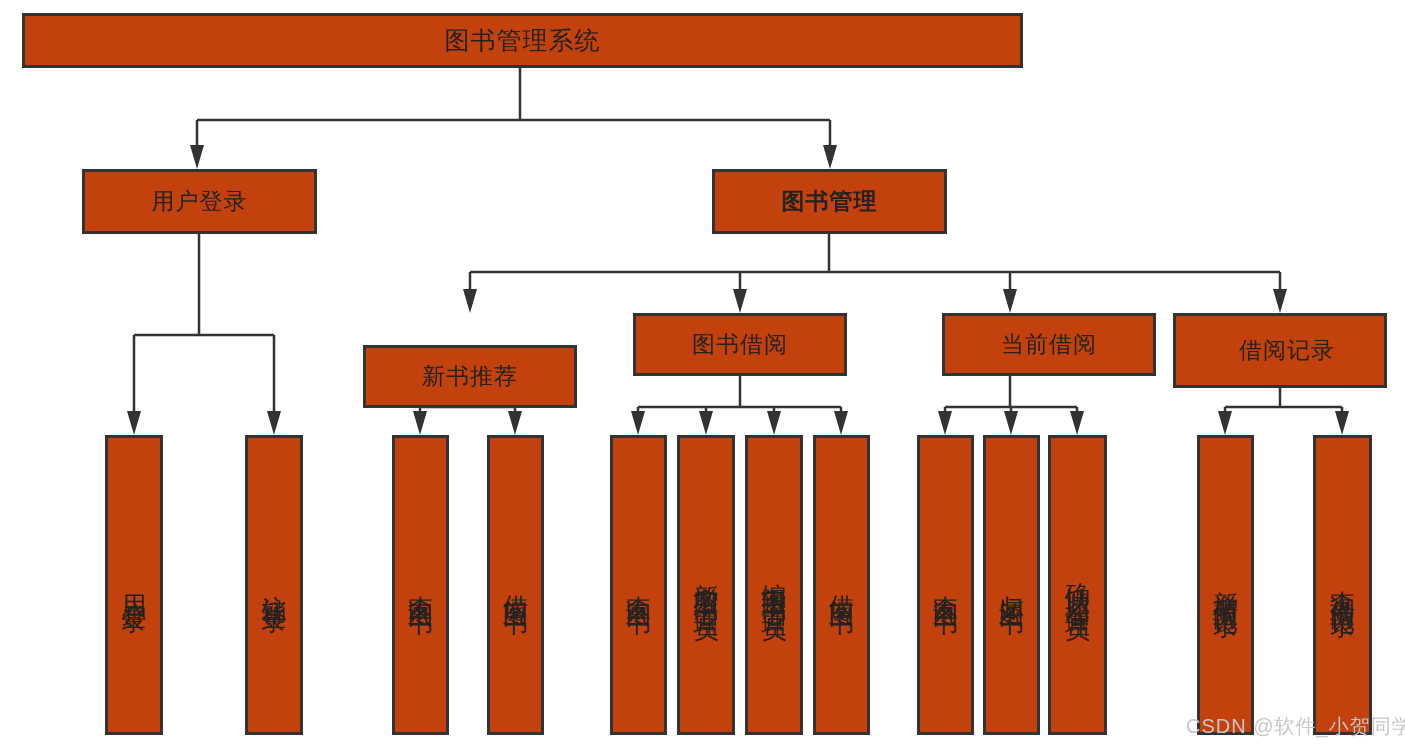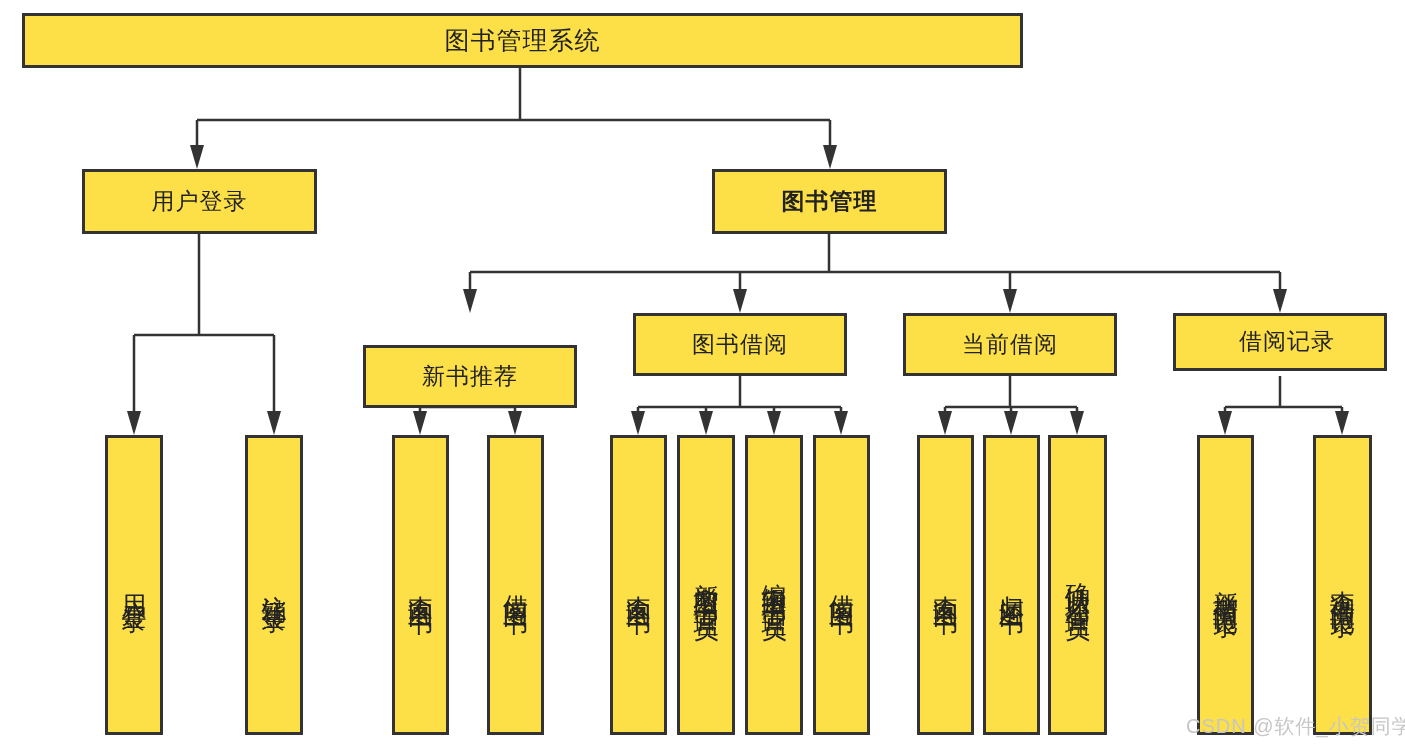--- a/index.html
+++ b/index.html
@@ -20,21 +20,21 @@
     left: 0;
     top: 0;
     width: 1405px;
     height: 747px;
     pointer-events: none;
   }
   .node {
     position: absolute;
     box-sizing: border-box;
     border: 3px solid #333333;
-    background: #fde047;
+    background: #c2410c;
     color: #222222;
     display: flex;
     align-items: center;
     justify-content: center;
   }
   .h-node {
     font-size: 23px;
     letter-spacing: 1px;
     line-height: 1.1;
   }
@@ -100,22 +100,22 @@
     </g>
   </svg>
 
   <div class="node h-node root-node" style="left:22px; top:13px; width:1001px; height:55px;">图书管理系统</div>
 
   <div class="node h-node" style="left:82px; top:169px; width:235px; height:65px;">用户登录</div>
   <div class="node h-node" style="left:712px; top:169px; width:235px; height:65px;font-weight:bold;">图书管理</div>
 
   <div class="node h-node" style="left:363px; top:313px; width:214px; height:63px;margin-top:32px;">新书推荐</div>
   <div class="node h-node" style="left:633px; top:313px; width:214px; height:63px;">图书借阅</div>
-  <div class="node h-node" style="left:903px; top:313px; width:214px; height:63px;">当前借阅</div>
-  <div class="node h-node" style="left:1173px; top:313px; width:214px; height:58px;padding-left:14px;">借阅记录</div>
+  <div class="node h-node" style="left:942px; top:313px; width:214px; height:63px;">当前借阅</div>
+  <div class="node h-node" style="left:1173px; top:313px; width:214px; height:75px;padding-left:14px;">借阅记录</div>
 
   <div class="node leaf" style="left:105px;">用户登录</div>
   <div class="node leaf" style="left:245px;">注销登录</div>
 
   <div class="node leaf" style="left:392px; width:57px;">查询图书</div>
   <div class="node leaf" style="left:487px; width:57px;">借阅图书</div>
 
   <div class="node leaf" style="left:610px; width:57px;">查询图书</div>
   <div class="node leaf" style="left:677px;">新增图书（管理员）</div>
   <div class="node leaf" style="left:745px;">编辑图书（管理员）</div>

